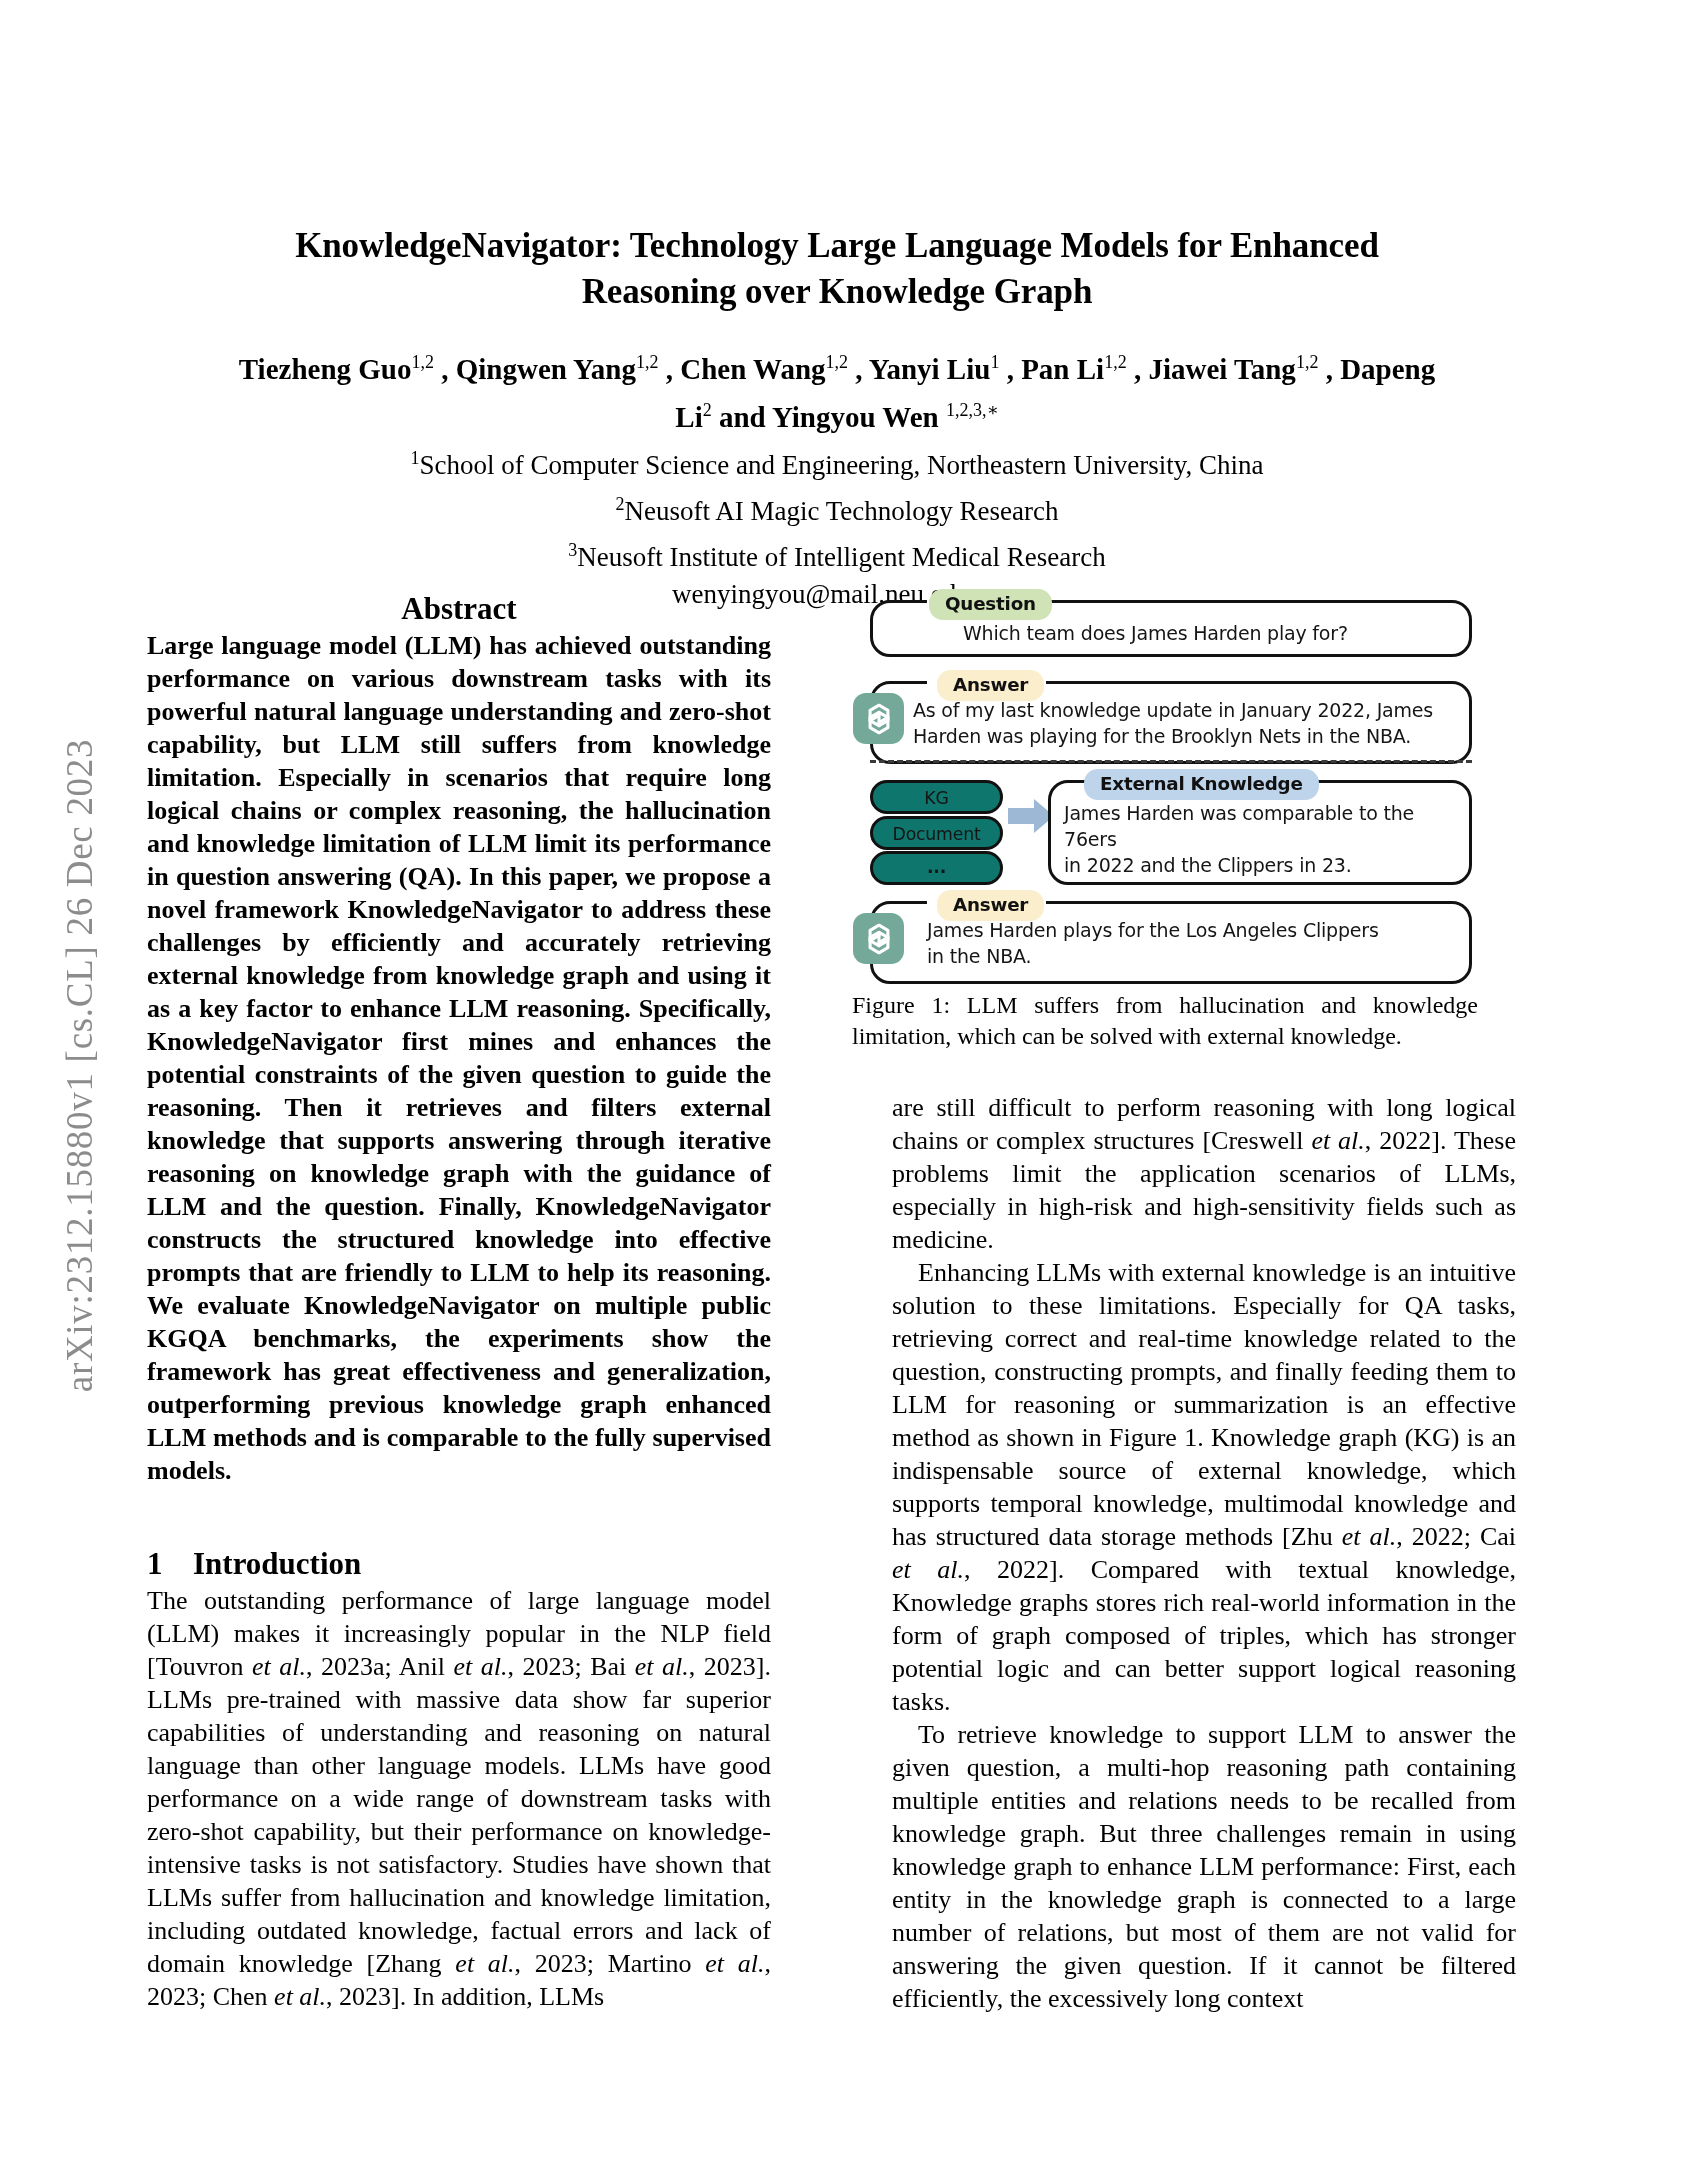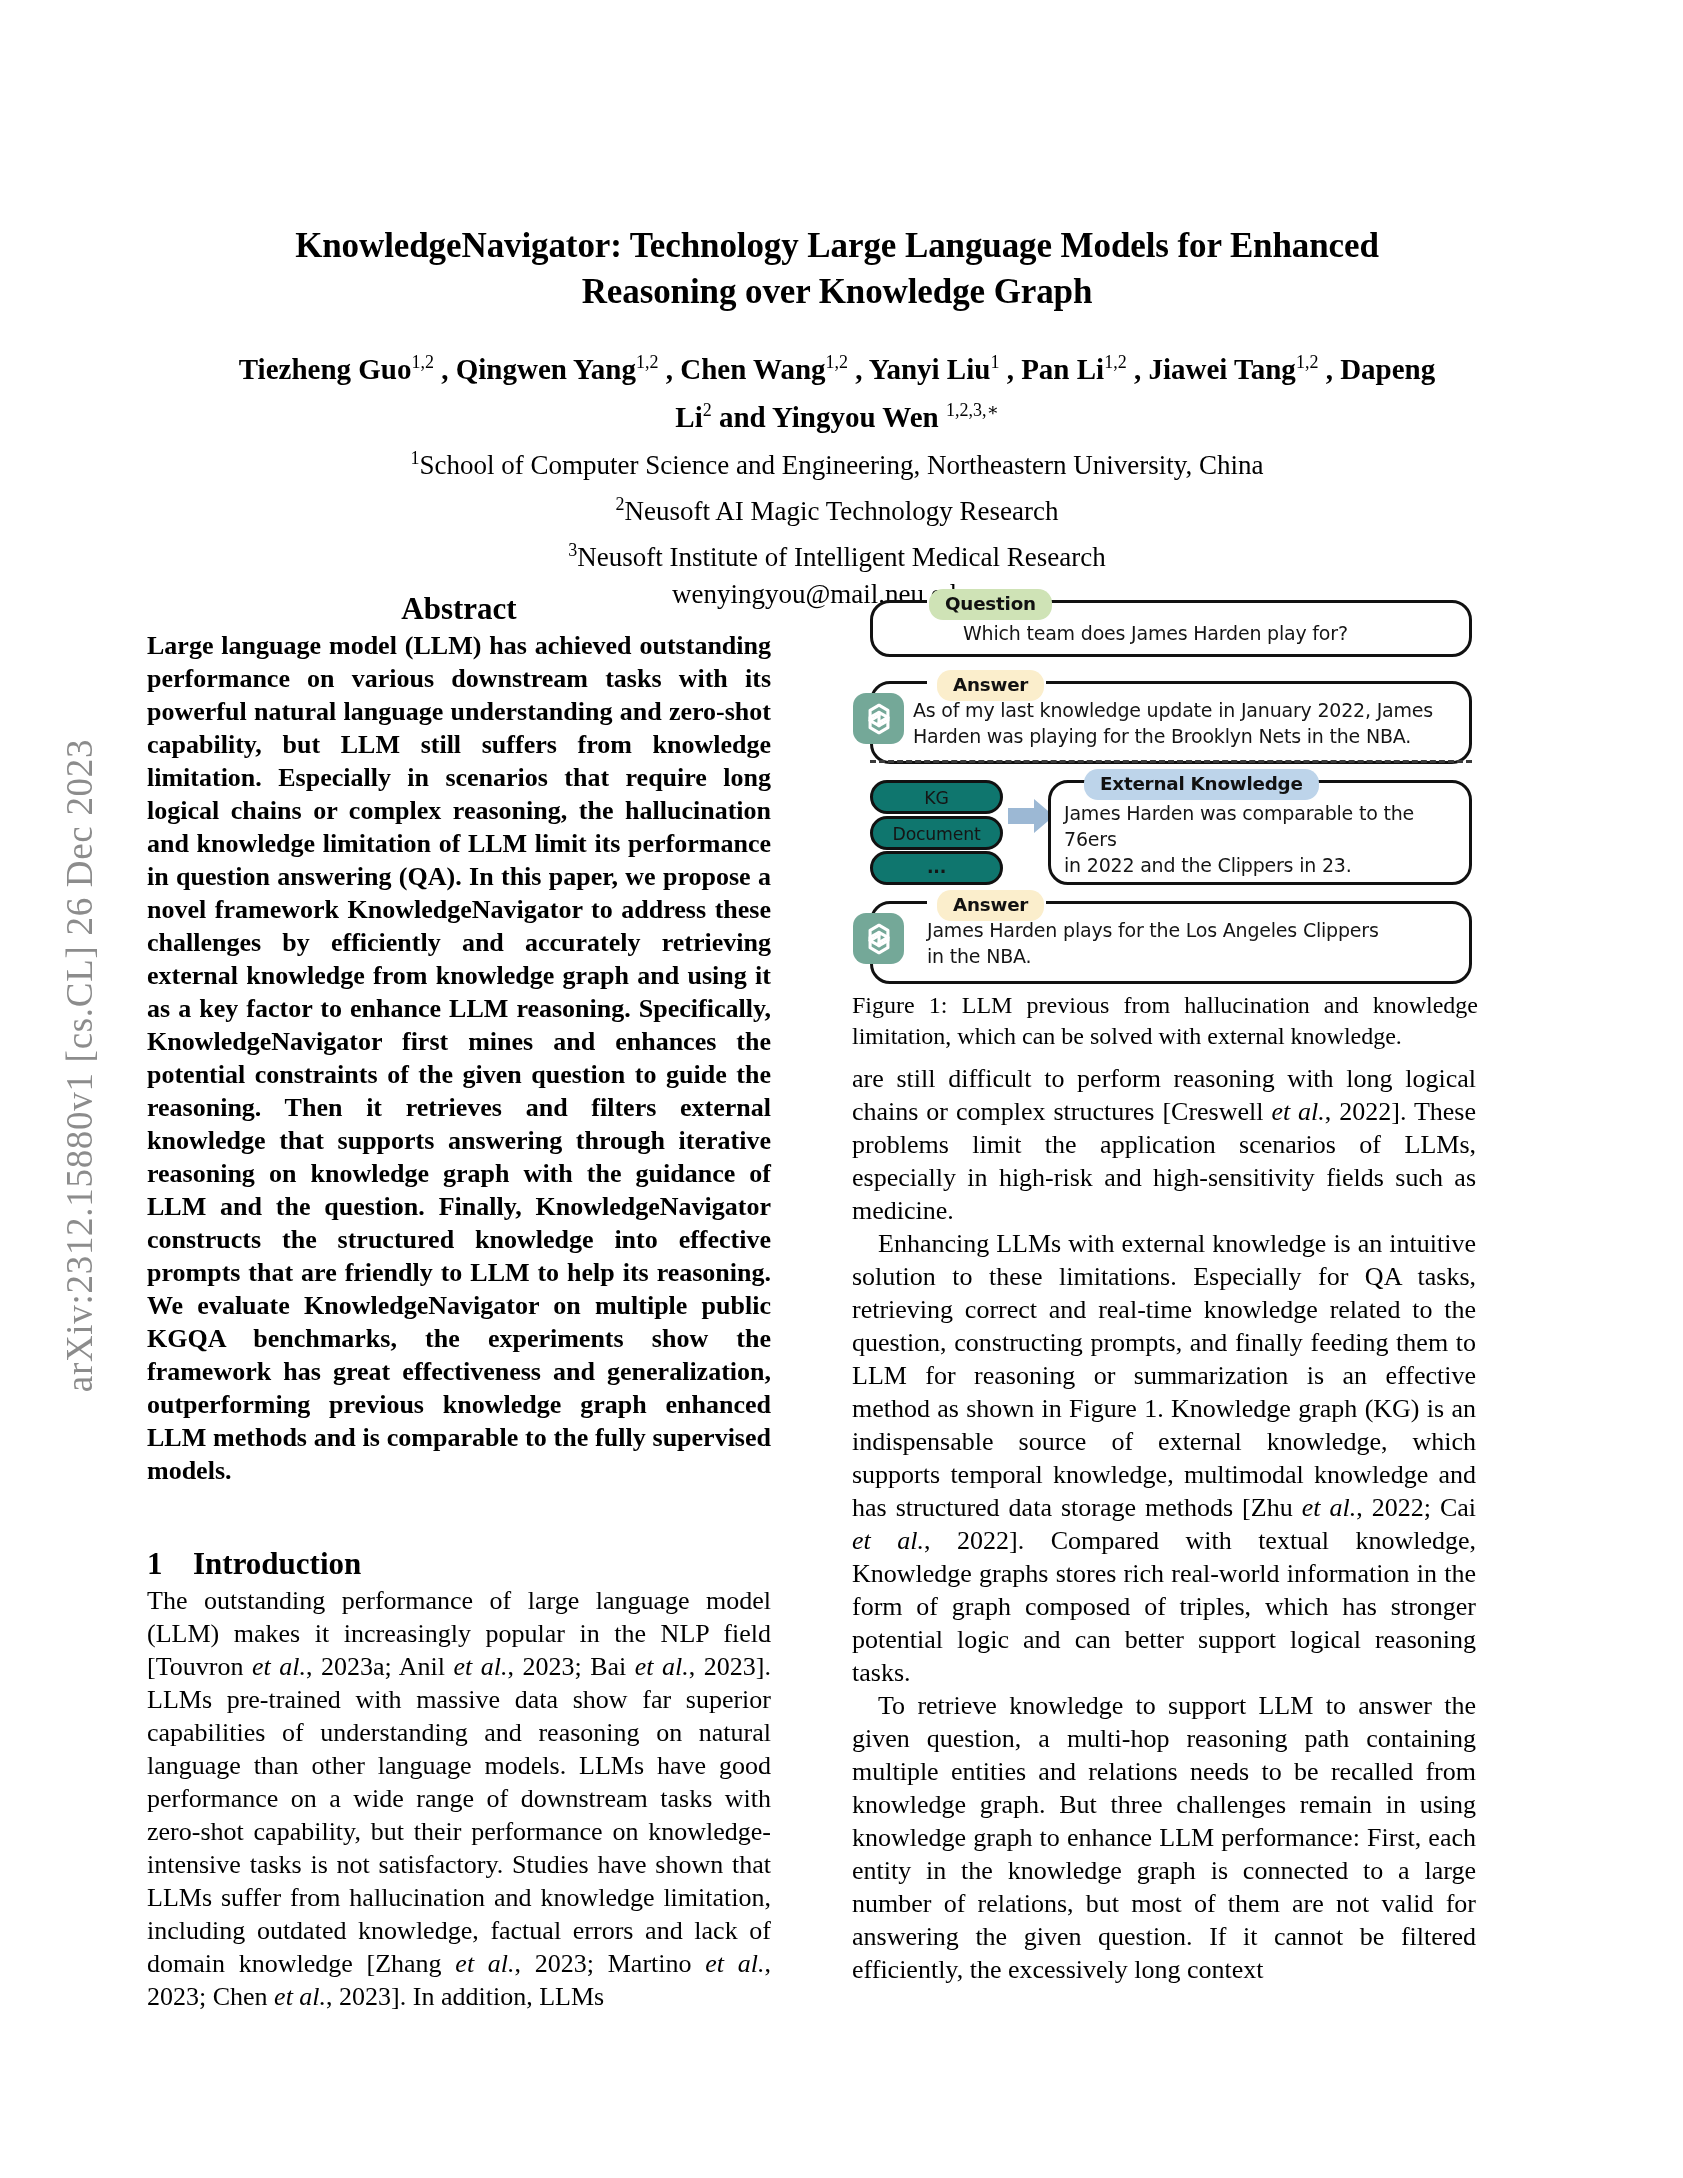--- a/index.html
+++ b/index.html
@@ -312,22 +312,22 @@
           <path d="M28.9 18.4 L20 23.5"></path>
         </g>
       </svg>
     </div>
     <div class="bubble-text" style="left:75px; top:331px; width:541px;">
       <span>James Harden plays for the Los Angeles Clippers</span><br>
       <span>in the NBA.</span>
     </div>
   </div>
 
-  <div id="fig-caption">Figure 1: LLM previous from hallucination and knowledge limitation, which can be solved with external knowledge.</div>
-
-  <div class="col" id="col-right" style="top:1062px;">
+  <div id="fig-caption">Figure 1: LLM suffers from hallucination and knowledge limitation, which can be solved with external knowledge.</div>
+
+  <div class="col" id="col-right" style="top:1091px;margin-left:40px;">
     <p class="body">are still difficult to perform reasoning with long logical chains or complex structures [Creswell <i>et al.</i>, 2022]. These problems limit the application scenarios of LLMs, especially in high-risk and high-sensitivity fields such as medicine.</p>
     <p class="body indent">Enhancing LLMs with external knowledge is an intuitive solution to these limitations. Especially for QA tasks, retrieving correct and real-time knowledge related to the question, constructing prompts, and finally feeding them to LLM for reasoning or summarization is an effective method as shown in Figure 1. Knowledge graph (KG) is an indispensable source of external knowledge, which supports temporal knowledge, multimodal knowledge and has structured data storage methods [Zhu <i>et al.</i>, 2022; Cai <i>et al.</i>, 2022]. Compared with textual knowledge, Knowledge graphs stores rich real-world information in the form of graph composed of triples, which has stronger potential logic and can better support logical reasoning tasks.</p>
     <p class="body indent">To retrieve knowledge to support LLM to answer the given question, a multi-hop reasoning path containing multiple entities and relations needs to be recalled from knowledge graph. But three challenges remain in using knowledge graph to enhance LLM performance: First, each entity in the knowledge graph is connected to a large number of relations, but most of them are not valid for answering the given question. If it cannot be filtered efficiently, the excessively long context</p>
   </div>
 
 </div>
 
 
 </body></html>

